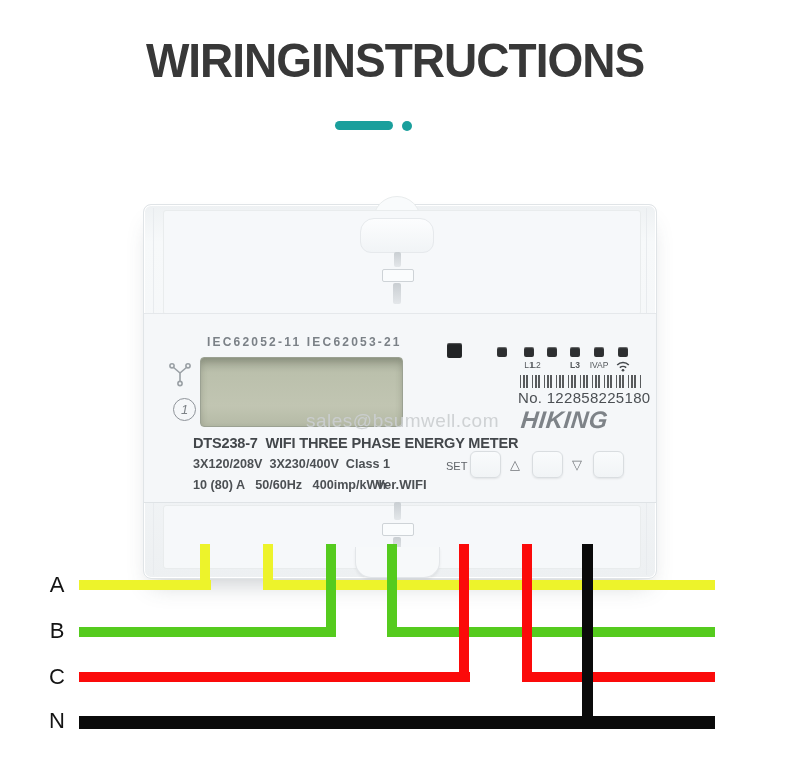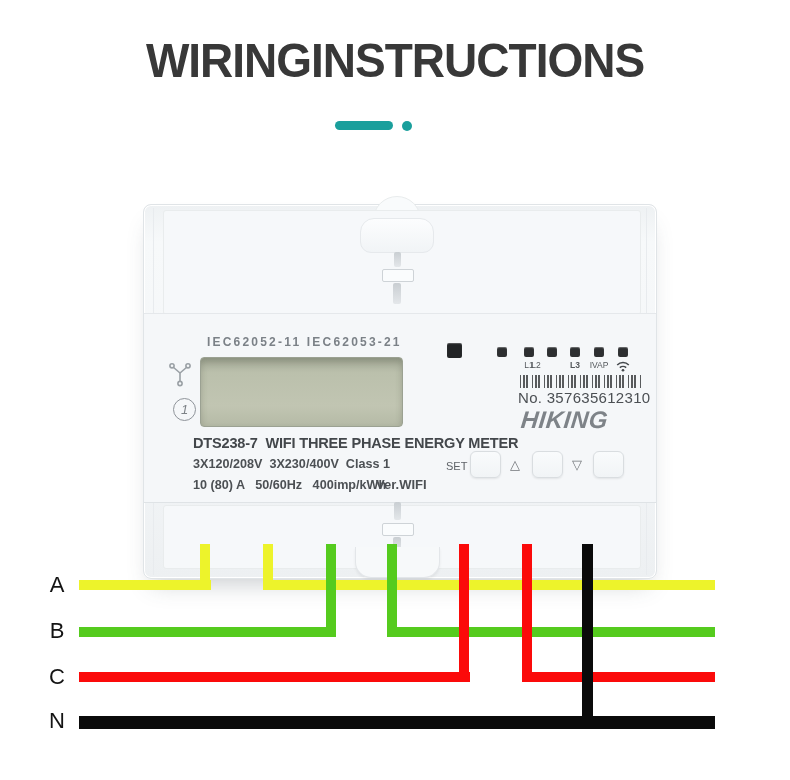--- a/index.html
+++ b/index.html
@@ -129,20 +129,21 @@
       <line x1="12" y1="13" x2="19" y2="7"></line>
       <circle cx="12" cy="23.5" r="2.1"></circle>
       <circle cx="4" cy="5.8" r="2.1"></circle>
       <circle cx="20" cy="5.8" r="2.1"></circle>
     </g>
   </svg>
 
   <div class="abs dial-mark">1</div>
 
   <div class="abs lcd"></div>
+  <div class="abs watermark">sales@bsumwell.com</div>
 
   <div class="abs model-line">DTS238-7  WIFI THREE PHASE ENERGY METER</div>
   <div class="abs spec-line spec1">3X120/208V  3X230/400V  Class 1</div>
   <div class="abs spec-line spec2">10 (80) A   50/60Hz   400imp/kWh</div>
   <div class="abs version">Ver.WIFI</div>
 
   <div class="abs ir-sensor"></div>
 
   <div class="abs led" style="left:353px;"></div>
   <div class="abs led" style="left:380px;"></div>
@@ -155,21 +156,21 @@
   <div class="abs led-label" style="left:380px;">L2</div>
   <div class="abs led-label" style="left:419px;font-weight:bold;">L3</div>
   <div class="abs led-label" style="left:443px;">IVAP</div>
   <svg class="abs" style="left:472px;top:156px;" width="14" height="11" viewBox="0 0 24 19">
     <path d="M2 7 a 14 14 0 0 1 20 0" fill="none" stroke="#44484c" stroke-width="2.6"></path>
     <path d="M6.5 11.5 a 8 8 0 0 1 11 0" fill="none" stroke="#44484c" stroke-width="2.6"></path>
     <circle cx="12" cy="16" r="2.3" fill="#44484c"></circle>
   </svg>
 
   <div class="abs barcode"></div>
-  <div class="abs serial">No. 357635612310</div>
+  <div class="abs serial">No. 122858225180</div>
   <div class="abs brand">HIKING</div>
 
   <div class="abs btn-label set-label">SET</div>
   <div class="abs push-btn" style="left:326px;"></div>
   <div class="abs tri tri-up">△</div>
   <div class="abs push-btn" style="left:388px;"></div>
   <div class="abs tri tri-down">▽</div>
   <div class="abs push-btn" style="left:449px;"></div>
 
   <div class="abs bottom-cover"></div>

